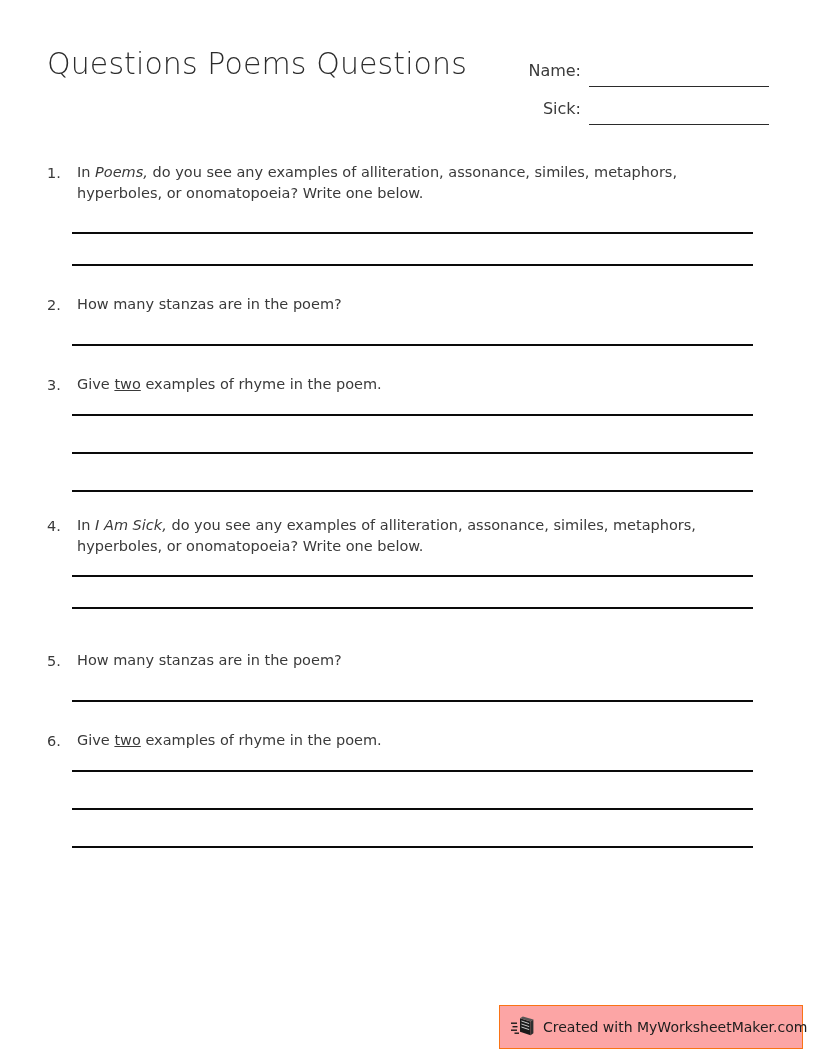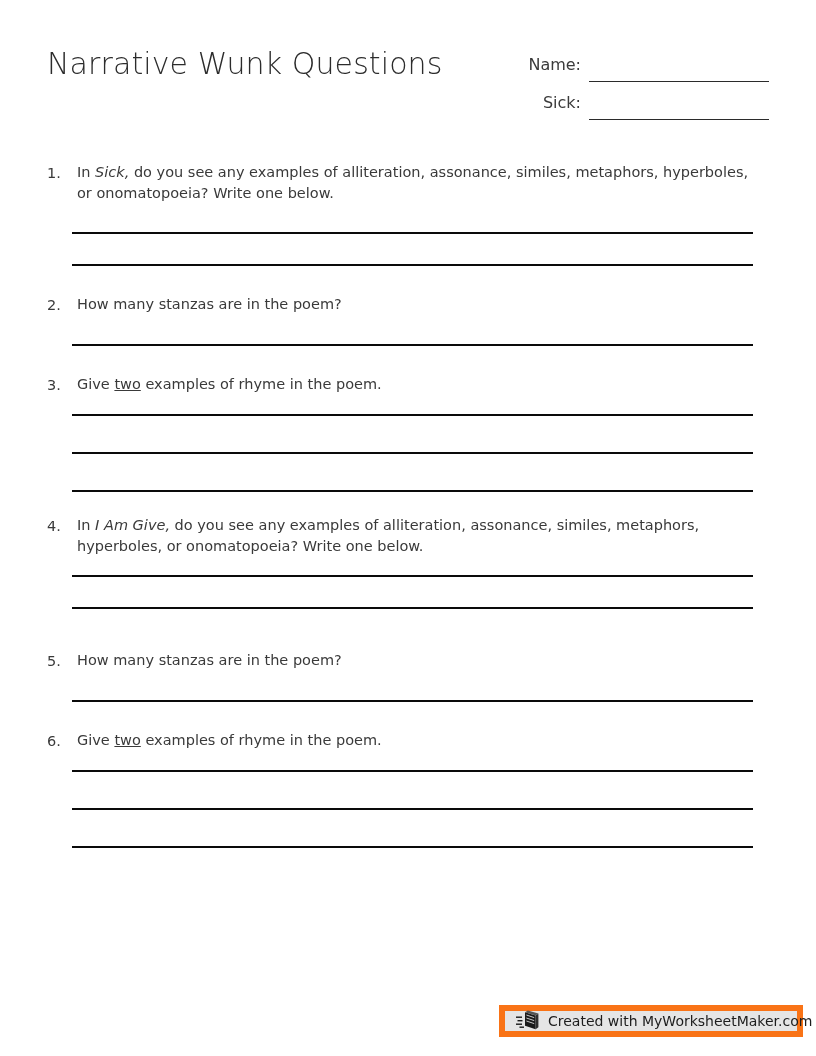--- a/index.html
+++ b/index.html
@@ -45,21 +45,21 @@
   }
 
   .meta-fields {
     position: absolute;
     right: 0;
     top: 5px;
     width: 262px;
   }
   .meta-row {
     display: flex;
-    align-items: center;
+    align-items: flex-end;
     height: 38px;
   }
   .meta-label {
     width: 82px;
     text-align: right;
     font-size: 16px;
     font-weight: 400;
     color: #3b3b3b;
     line-height: 20px;
     padding-bottom: 6px;
@@ -115,23 +115,23 @@
     background: #0a0a0a;
     width: 100%;
   }
 
   
   .footer-badge {
     position: absolute;
     left: 499px;
     top: 1005px;
     width: 304px;
-    height: 32px;
-    border: 6px solid #f97316;
-    background: #e5e5e5;
+    height: 44px;
+    border: 1px solid #f97316;
+    background: #fca5a5;
     box-sizing: border-box;
     display: flex;
     align-items: center;
     padding-left: 11px;
   }
   .badge-icon {
     width: 26px;
     height: 24px;
     flex: 0 0 26px;
     position: relative;
@@ -143,39 +143,39 @@
     line-height: 18px;
     white-space: nowrap;
   }
 </style>
 </head>
 <body>
 
 <div class="page">
 
   <div class="header">
-    <div class="worksheet-title">Narrative Wunk Questions</div>
+    <div class="worksheet-title">Questions Poems Questions</div>
 
     <div class="meta-fields">
       <div class="meta-row">
         <div class="meta-label">Name:</div>
         <div class="meta-rule"></div>
       </div>
       <div class="meta-row">
         <div class="meta-label">Sick:</div>
         <div class="meta-rule"></div>
       </div>
     </div>
   </div>
 
   <div class="questions" id="questions-container">
       <div class="question-block" style="position: absolute; top: 0px; left: 0px; width: 706px;">
         <div class="q-row">
           <div class="q-number">1.</div>
-          <div class="q-text"><span>In </span><i>Sick,</i><span> do you see any examples of alliteration, assonance, similes, metaphors, hyperboles, or onomatopoeia? Write one below.</span></div>
+          <div class="q-text"><span>In </span><i>Poems,</i><span> do you see any examples of alliteration, assonance, similes, metaphors, hyperboles, or onomatopoeia? Write one below.</span></div>
         </div>
         <div class="answer-lines" style="position: absolute; top: 70px;">
           <div class="answer-line"></div>
         </div>
         <div class="answer-lines" style="position: absolute; top: 102px;">
           <div class="answer-line"></div>
         </div>
       </div>
       <div class="question-block" style="position: absolute; top: 132px; left: 0px; width: 706px;">
         <div class="q-row">
@@ -197,21 +197,21 @@
         <div class="answer-lines" style="position: absolute; top: 78px;">
           <div class="answer-line"></div>
         </div>
         <div class="answer-lines" style="position: absolute; top: 116px;">
           <div class="answer-line"></div>
         </div>
       </div>
       <div class="question-block" style="position: absolute; top: 353px; left: 0px; width: 706px;">
         <div class="q-row">
           <div class="q-number">4.</div>
-          <div class="q-text"><span>In </span><i>I Am Give,</i><span> do you see any examples of alliteration, assonance, similes, metaphors, hyperboles, or onomatopoeia? Write one below.</span></div>
+          <div class="q-text"><span>In </span><i>I Am Sick,</i><span> do you see any examples of alliteration, assonance, similes, metaphors, hyperboles, or onomatopoeia? Write one below.</span></div>
         </div>
         <div class="answer-lines" style="position: absolute; top: 60px;">
           <div class="answer-line"></div>
         </div>
         <div class="answer-lines" style="position: absolute; top: 92px;">
           <div class="answer-line"></div>
         </div>
       </div>
       <div class="question-block" style="position: absolute; top: 488px; left: 0px; width: 706px;">
         <div class="q-row">

